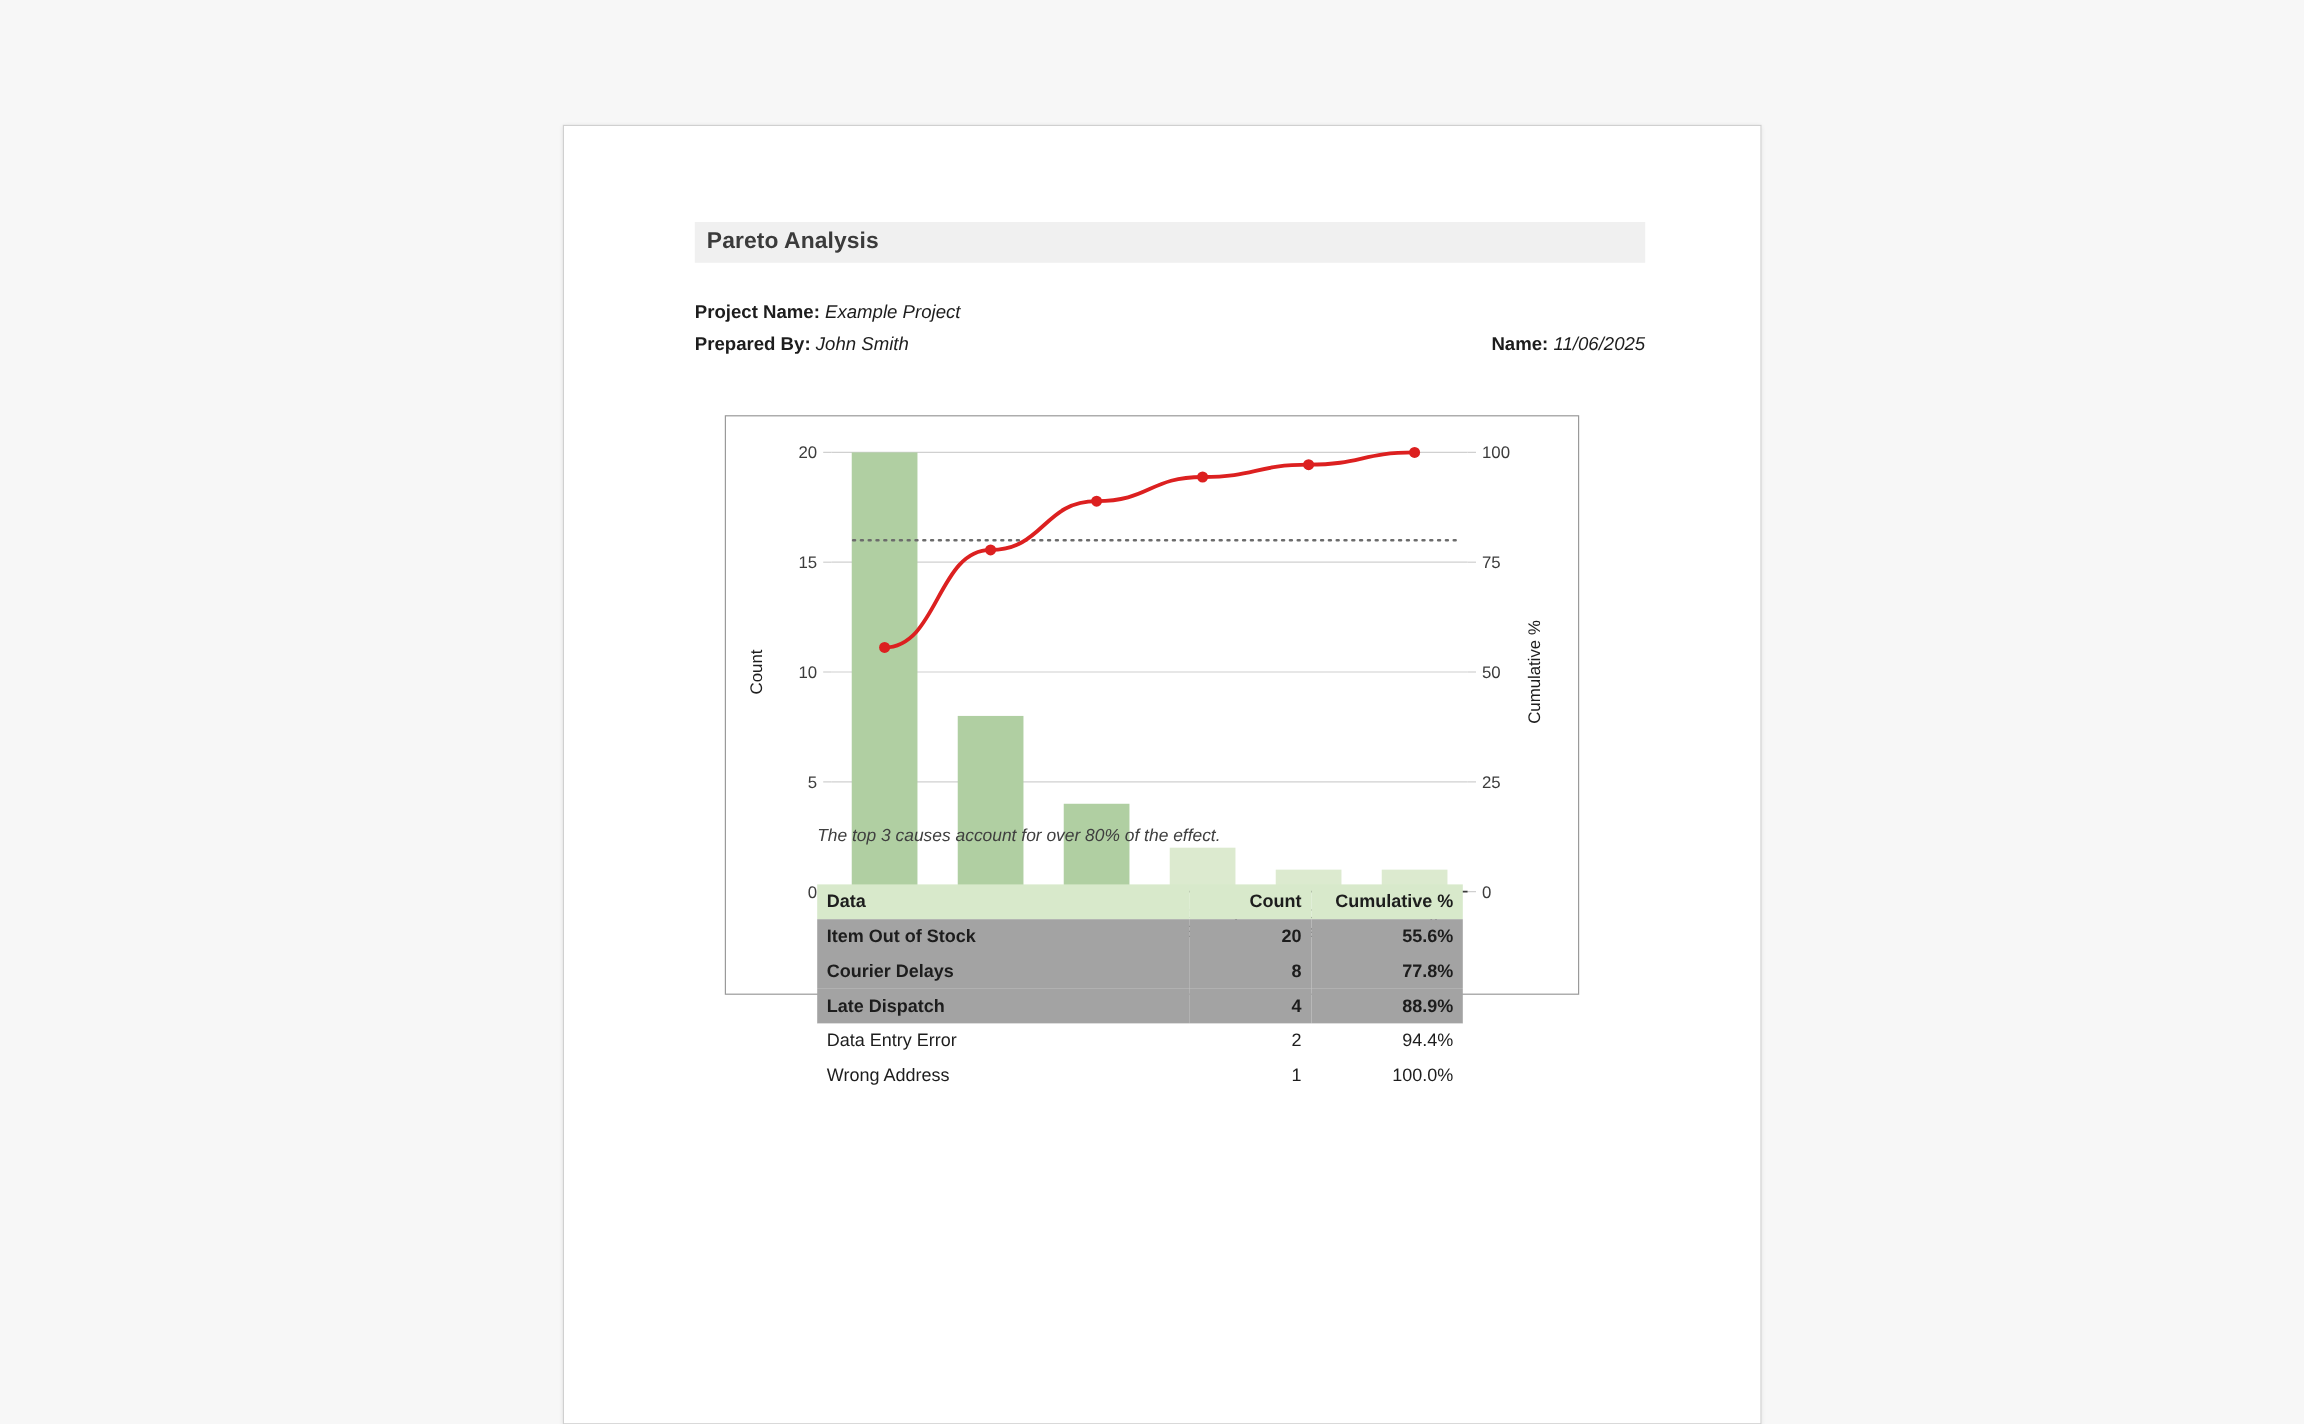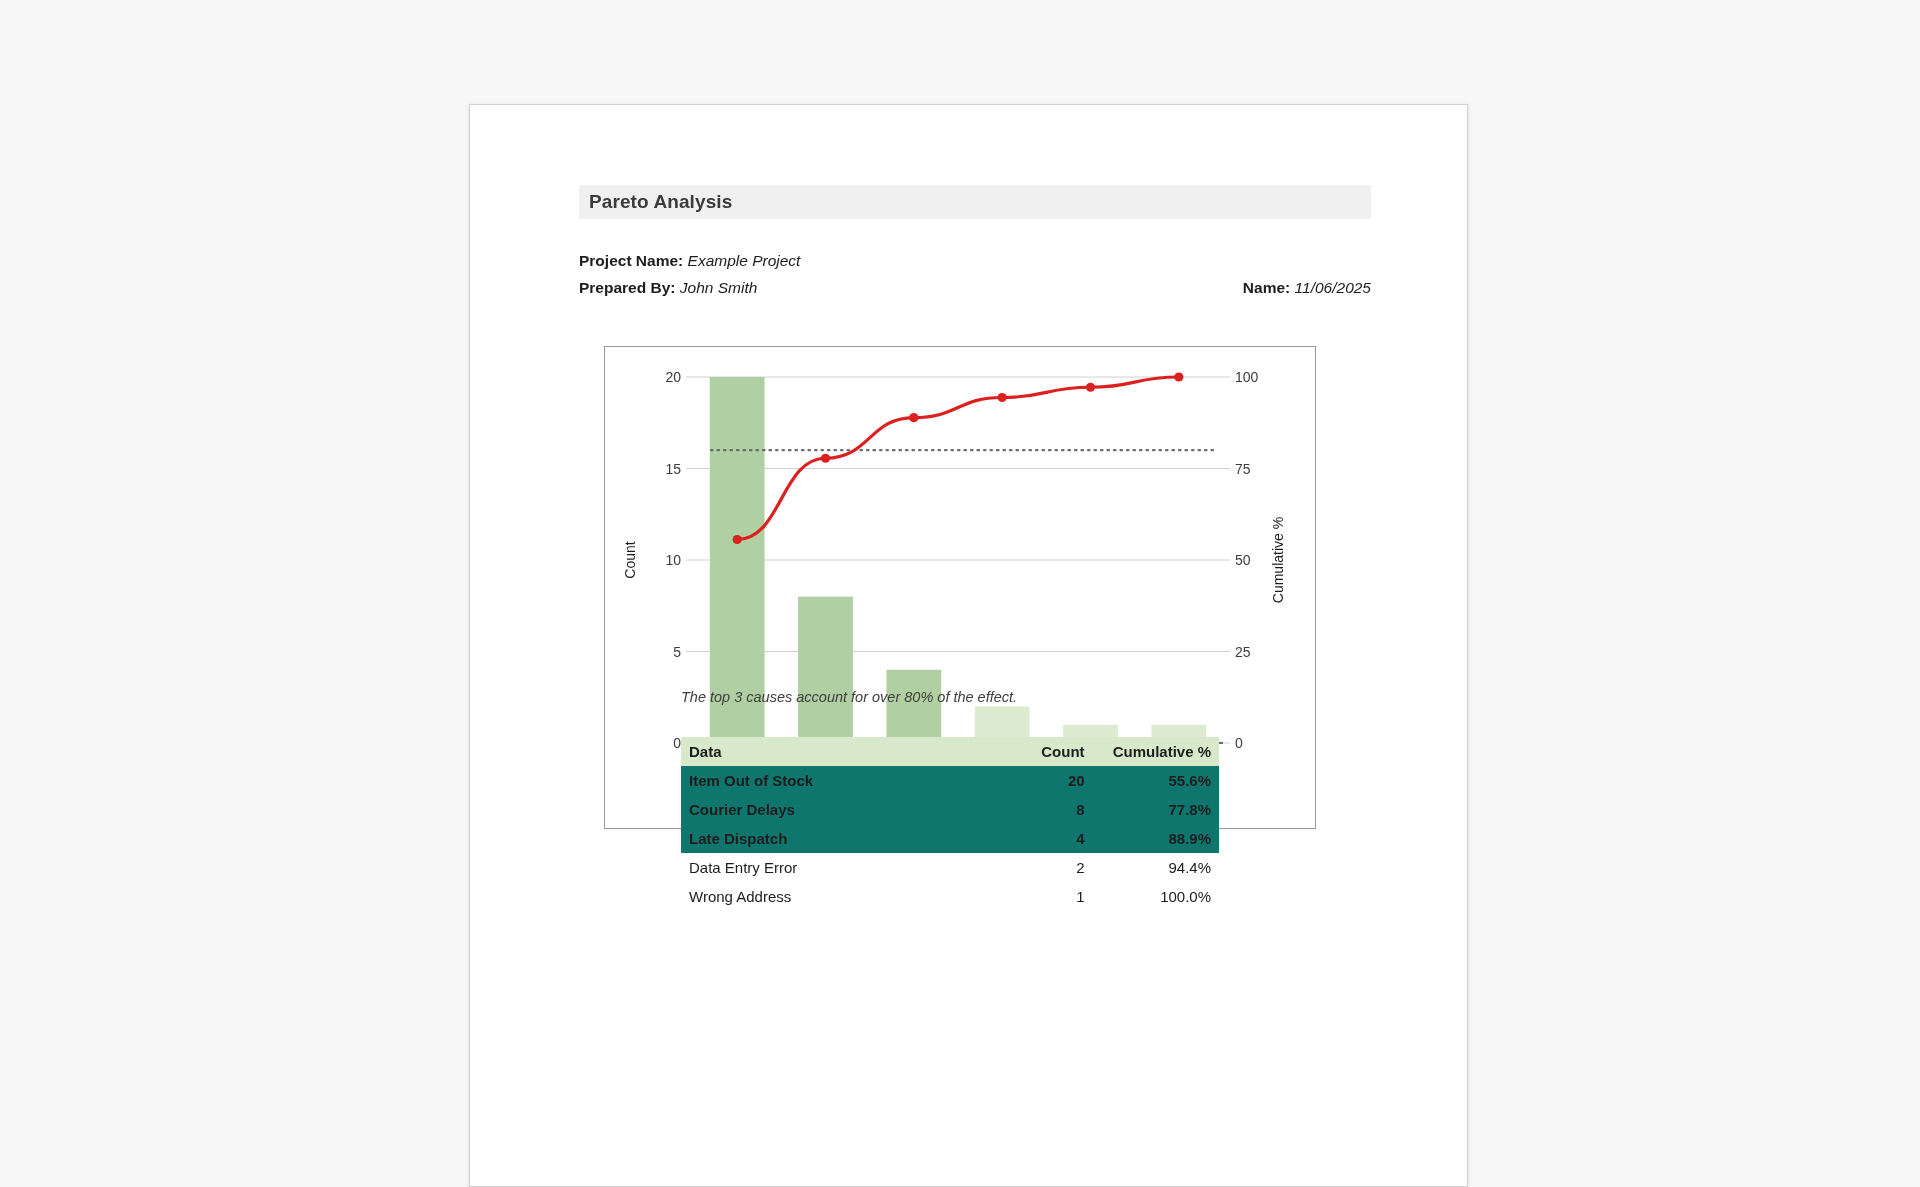--- a/index.html
+++ b/index.html
@@ -116,21 +116,21 @@
     font-weight: bold;
     font-size: 15px;
   }
   .pareto-table th.col-cause,
   .pareto-table td.col-cause { text-align: left;  width: 330px; }
   .pareto-table th.col-count,
   .pareto-table td.col-count { text-align: right; width: 95px; }
   .pareto-table th.col-cum,
   .pareto-table td.col-cum   { text-align: right; width: 113px; }
   .pareto-table tbody tr.vital td {
-    background: #0f766e;
+    background: #a3a3a3;
     font-weight: bold;
   }
   .pareto-table tbody tr.trivial td {
     background: #ffffff;
     font-weight: normal;
   }
 </style>
 </head>
 <body>
 

